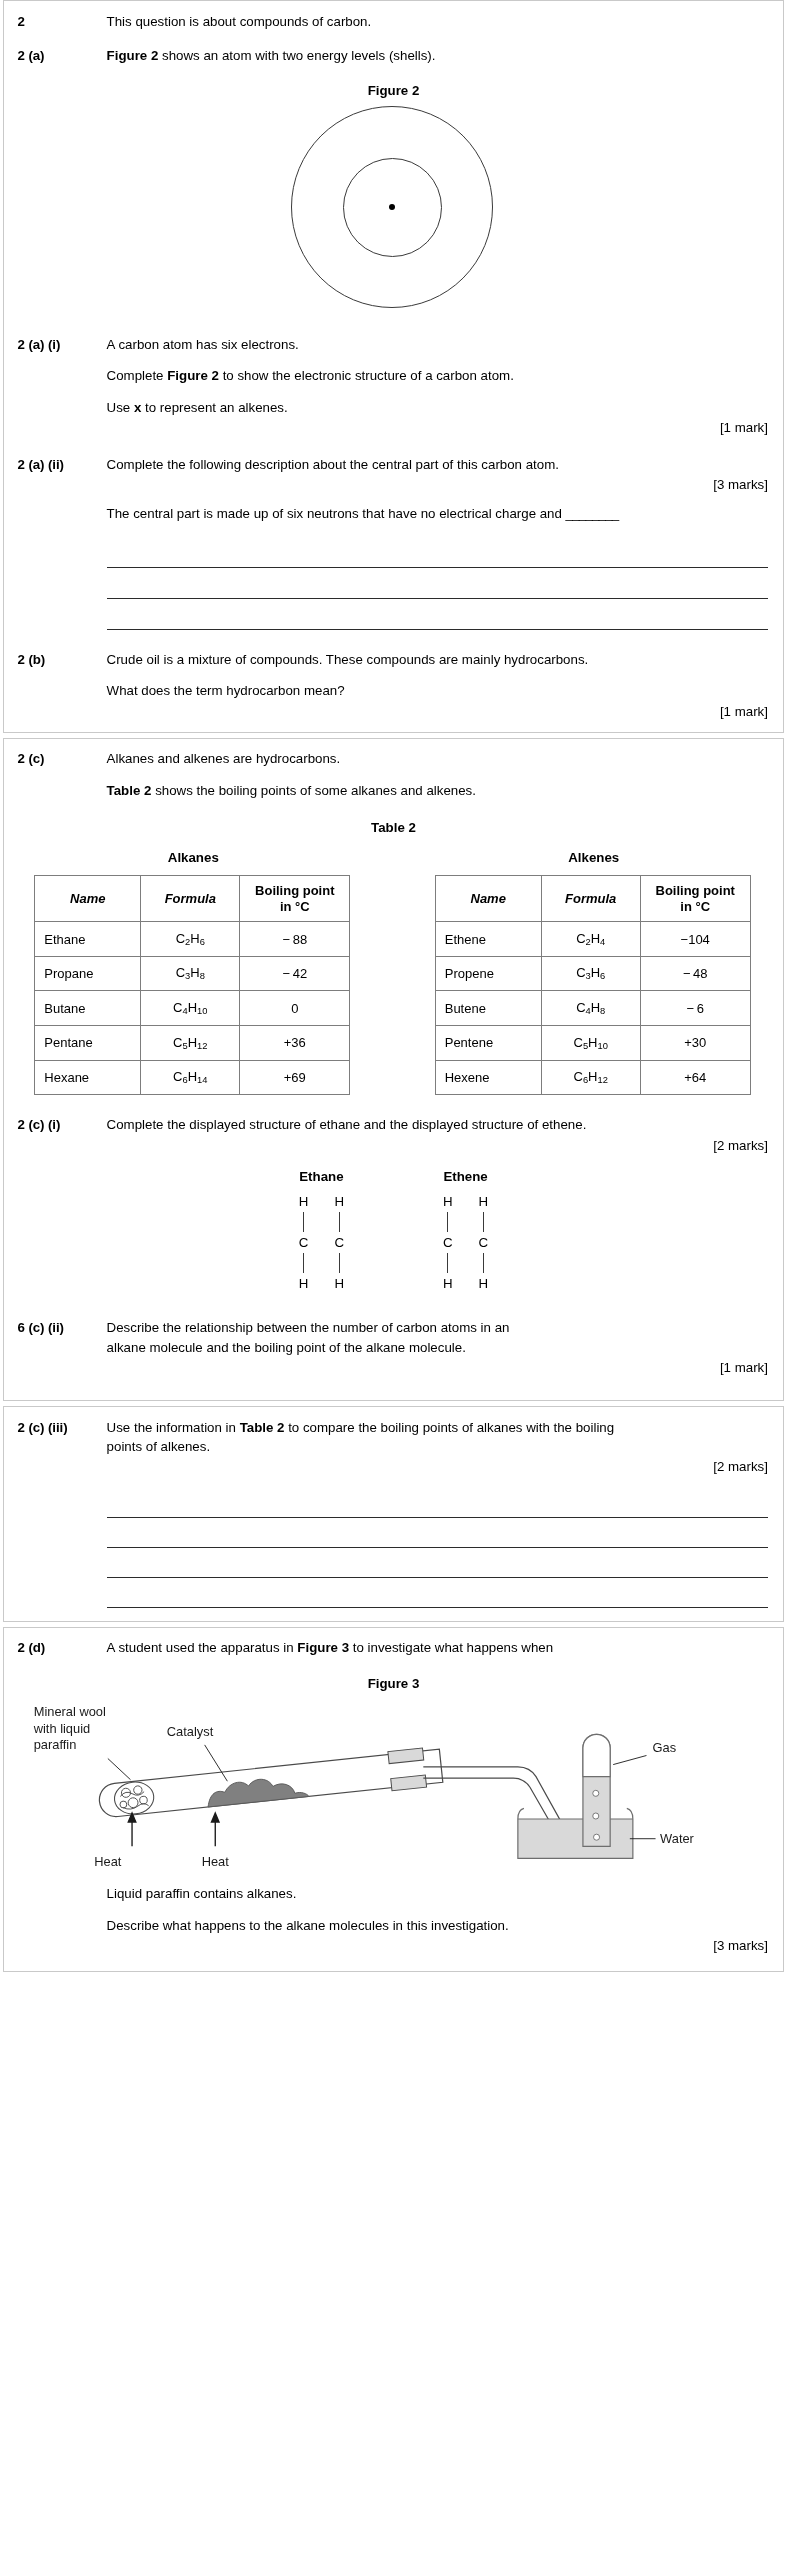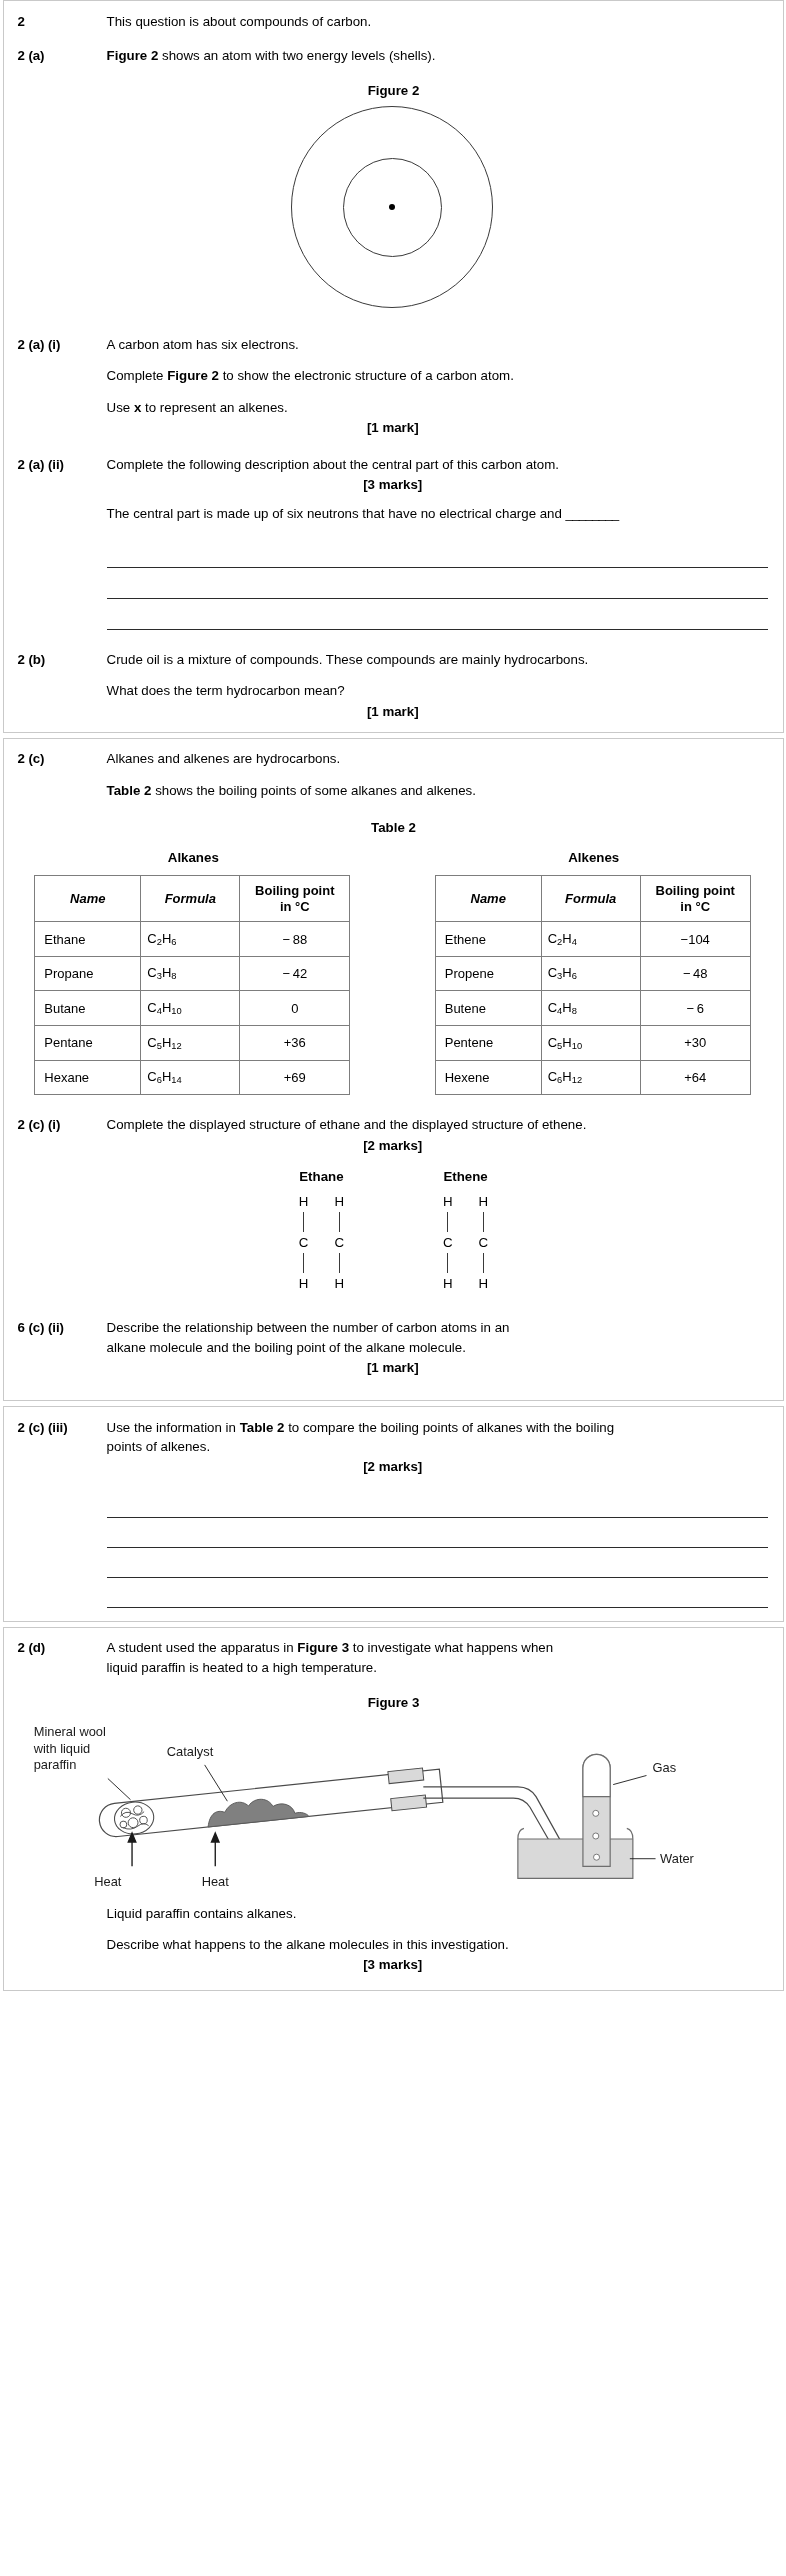--- a/index.html
+++ b/index.html
@@ -50,22 +50,22 @@
     flex: 1 1 auto;
     font-size: 13.3px;
     line-height: 1.45;
   }
   b, strong { font-weight: bold; }
 
   .spacer-sm { height: 12px; }
   .spacer-md { height: 20px; }
 
   .marks {
-    text-align: center;
-    font-weight: bold;
+    text-align: right;
+    font-weight: normal;
     font-size: 13.3px;
     padding-right: 1.5px;
     margin-top: 1.5px;
   }
 
   
   .ans-lines {
     margin-left: 89px;
     margin-right: 1.5px;
     margin-top: 13.6px;
@@ -150,21 +150,21 @@
     height: 20px;
   }
   table.bp th {
     font-weight: bold;
     text-align: center;
     line-height: 1.2;
     vertical-align: middle;
   }
   table.bp th.nm, table.bp th.fm { vertical-align: middle; font-style: italic; }
   table.bp td.nm { text-align: left; padding-left: 9px; }
-  table.bp td.fm { }
+  table.bp td.fm { text-align: center; }
   table.bp td.bp { text-align: center; }
   table.bp col.c1 { width: 106px; }
   table.bp col.c2 { width: 99px; }
   table.bp col.c3 { width: 110px; }
   sub { font-size: 0.72em; vertical-align: -0.25em; }
 
   
   .structs {
     display: flex;
     justify-content: center;
@@ -495,21 +495,20 @@
     </div>
   </div>
 
   <div class="qbox flush">
     <div class="qrow">
       <div class="qlabel">2 (d)</div>
       <div class="qbody">
         <div>
           <span>A student used the apparatus in </span><b>Figure 3</b><span> to investigate what happens when</span>
         </div>
-        <div>liquid paraffin is heated to a high temperature.</div>
       </div>
     </div>
 
     <div class="fig-title">Figure 3</div>
 
     <div class="fig3-wrap">
       <svg width="682" height="174" viewBox="0 0 900 230">
 
         <g transform="rotate(-6 250 120)">
           <path d="M 128 100

